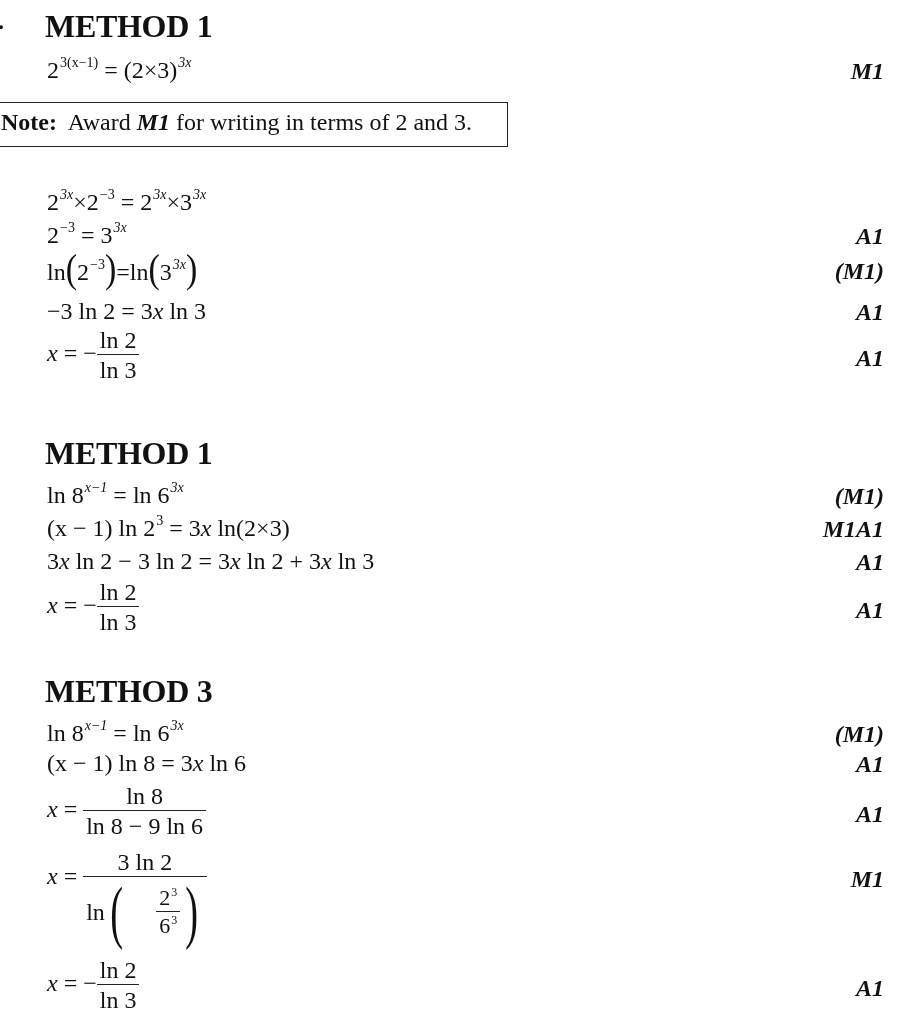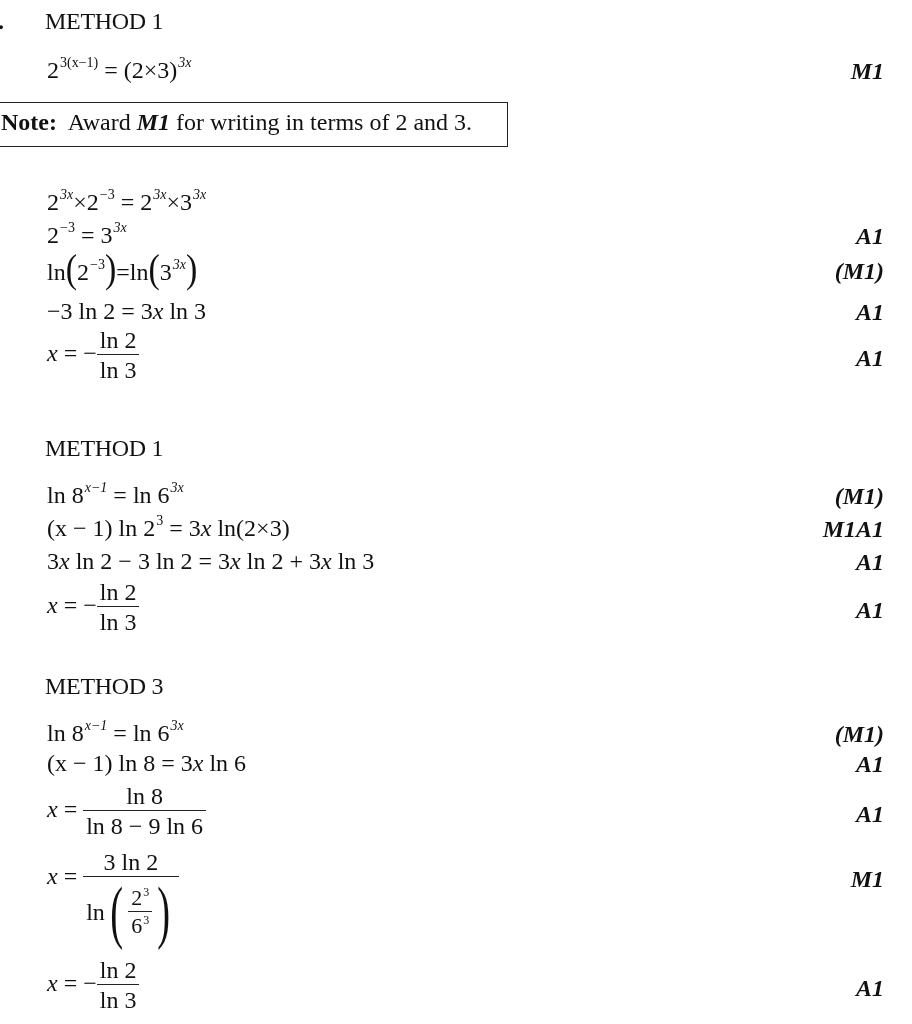--- a/index.html
+++ b/index.html
@@ -1,20 +1,20 @@
 <!DOCTYPE html>
 <html><head>
 <meta charset="utf-8">
 <style>
   html, body { margin:0; padding:0; background:#ffffff; }
   body { width:912px; height:1024px; position:relative; overflow:hidden;
          font-family:"Liberation Serif", "DejaVu Serif", serif; color:#111; }
   .abs { position:absolute; }
   .qnum { left:-2px; top:8px; font-size:24px; font-weight:bold; }
-  .heading { font-weight:normal; font-size:24px; letter-spacing:-0.3px; }
+  .heading { font-weight:bold; font-size:32px; letter-spacing:-0.3px; }
   .math { font-size:24px; white-space:nowrap; line-height:1; }
   .math i { font-style:italic; }
   .sup { font-size:14px; position:relative; top:-11px; margin-left:1px;text-align:center; }
   .mark { right:28px; font-size:24px; font-weight:bold; font-style:italic; white-space:nowrap; }
   .note { left:-4px; top:102px; width:512px; height:45px; border:1.5px solid #222; box-sizing:border-box;
           font-size:24px; padding:6px 0 0 4px; white-space:nowrap; }
   .note b { font-weight:bold; }
   .note .m { font-weight:bold; font-style:italic; }
   .frac { display:inline-flex; flex-direction:column; align-items:center; vertical-align:middle; }
   .frac .num { padding:0 3px 2px; }
@@ -122,21 +122,21 @@
 </div>
 <div class="abs mark" style="top:801px;">A1</div>
 
 <div class="abs math" style="left:47px;top:850px;">
   <span style="display:inline-block;vertical-align:top;margin-top:14px;"><i>x</i> <span>=</span></span>
   <span class="frac" style="vertical-align:top;">
     <span class="num">3 ln 2</span>
     <span class="den" style="display:flex;align-items:center;padding-top:0;">
       <span>ln</span>
         <span class="bigparen">(</span>
-      <span class="frac" style="font-size:22px;">
+      <span class="frac" style="font-size:22px;margin-left:28px;">
           <span class="num"><span>2</span><span class="sup" style="font-size:12px;top:-9px;">3</span></span>
           <span class="den"><span>6</span><span class="sup" style="font-size:12px;top:-9px;">3</span></span>
         </span>
       <span class="bigparen">)</span>
     </span>
   </span>
 </div>
 <div class="abs mark" style="top:866px;">M1</div>
 
 <div class="abs math" style="left:47px;top:958px;">

